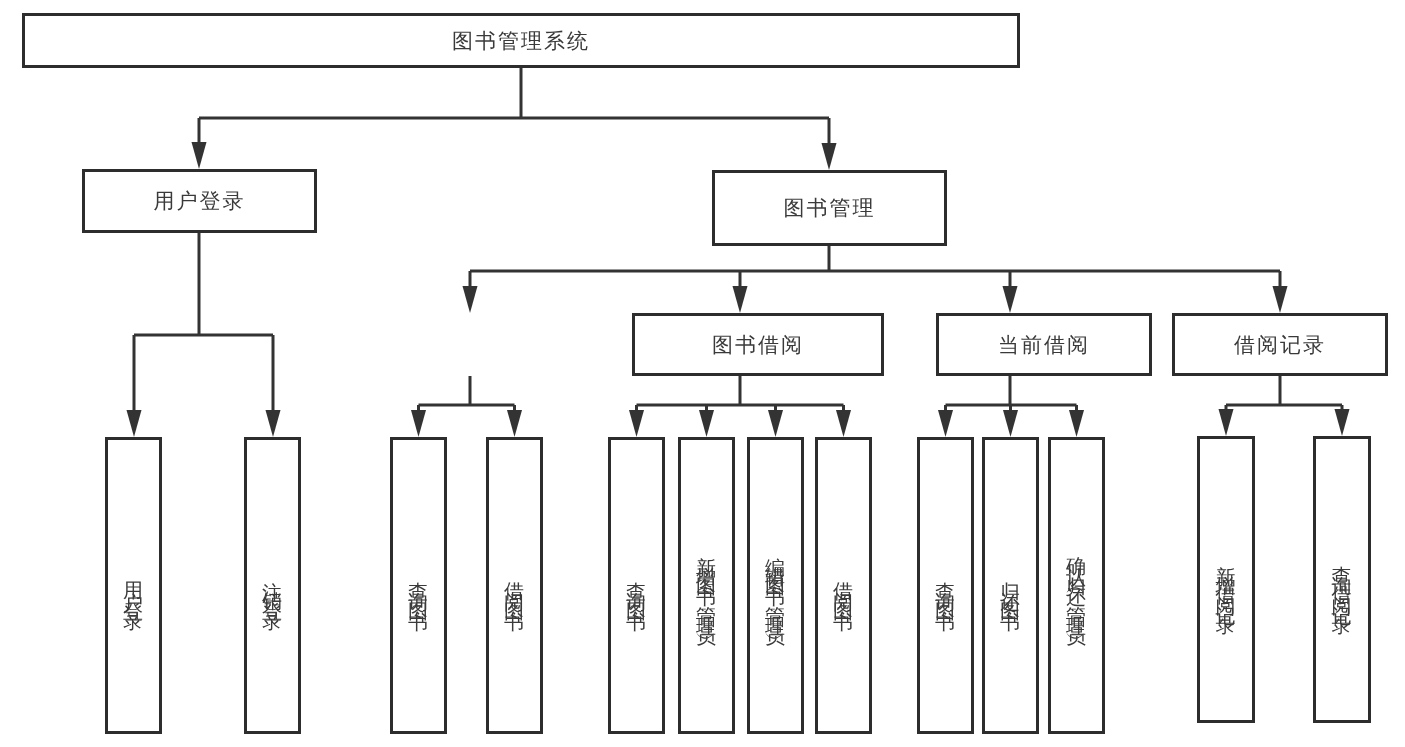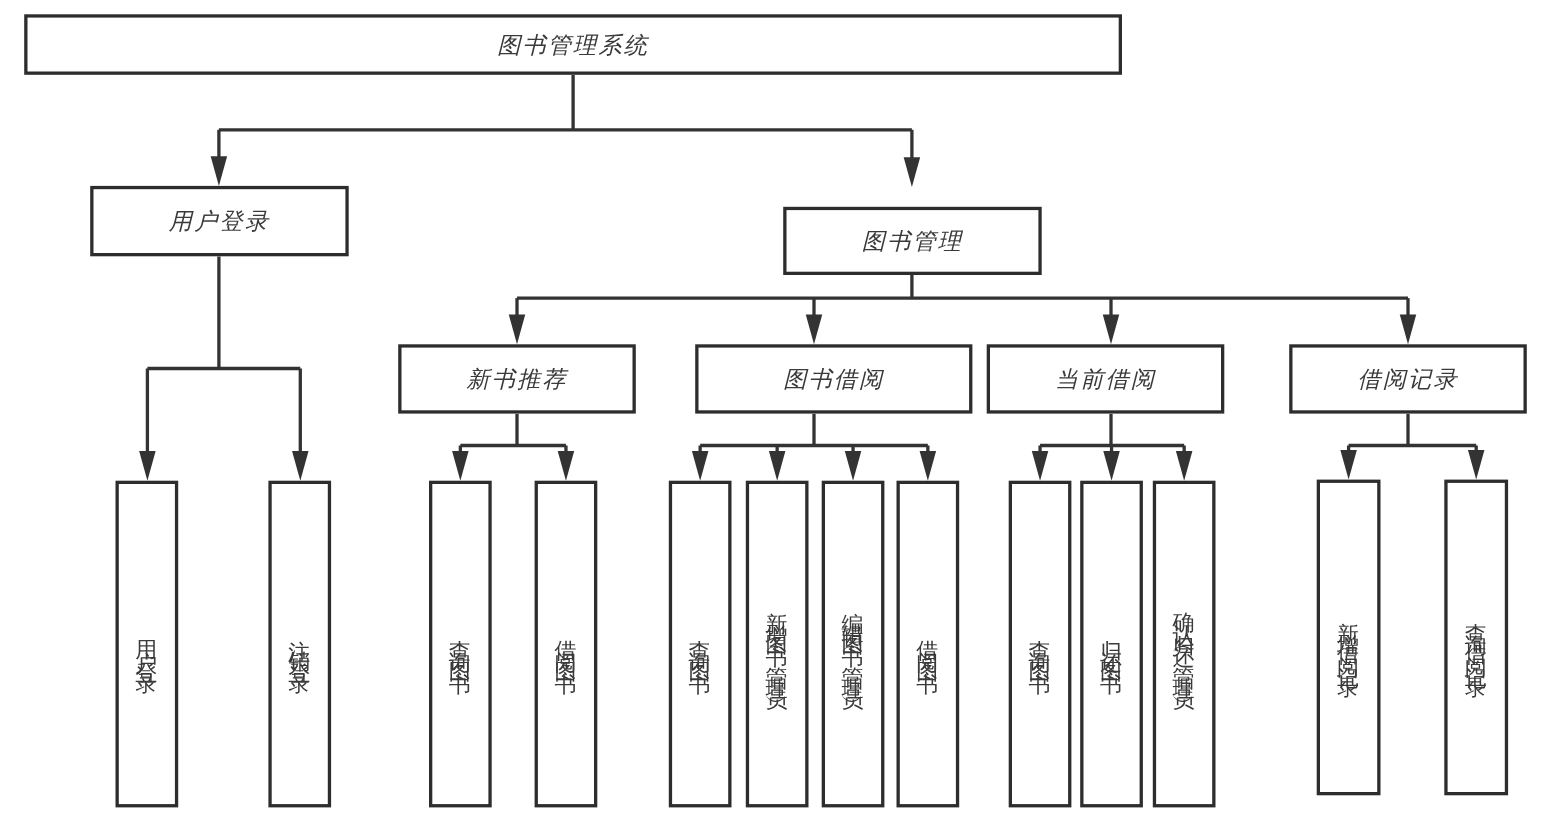--- a/index.html
+++ b/index.html
@@ -23,21 +23,20 @@
     border: 3px solid #2d2d2d;
     display: flex;
     align-items: center;
     justify-content: center;
     color: #3a3a3a;
   }
   .hbox {
     font-size: 21px;
     letter-spacing: 2px;
     white-space: nowrap;
-    font-style: italic;
   }
   .leaf {
     top: 437px;
     width: 57px;
     height: 297px;
   }
   .leaf > span {
     writing-mode: vertical-rl;
     text-orientation: mixed;
     letter-spacing: 10px;
@@ -129,25 +128,24 @@
       <polygon points="1003,410 1018,410 1010.5,437"></polygon>
       <polygon points="1069,410 1084,410 1076.5,437"></polygon>
       <polygon points="1218.5,409 1233.5,409 1226,436"></polygon>
       <polygon points="1334.5,409 1349.5,409 1342,436"></polygon>
     </g>
   </svg>
 
   <div class="node hbox" style="left:22px; top:13px; width:998px; height:55px;">图书管理系统</div>
 
   <div class="node hbox" style="left:82px; top:169px; width:235px; height:64px;">用户登录</div>
-  <div class="node hbox" style="left:712px; top:170px; width:235px; height:62px;margin-top:18px;">图书管理</div>
+  <div class="node hbox" style="left:712px; top:170px; width:235px; height:76px;">图书管理</div>
 
-  <div class="node hbox" style="left:362px; top:313px; width:216px; height:63px;">新书推荐</div>
   <div class="node hbox" style="left:632px; top:313px; width:252px; height:63px;">图书借阅</div>
-  <div class="node hbox" style="left:897px; top:313px; width:216px; height:63px;">当前借阅</div>
+  <div class="node hbox" style="left:936px; top:313px; width:216px; height:63px;">当前借阅</div>
   <div class="node hbox" style="left:1172px; top:313px; width:216px; height:63px;">借阅记录</div>
 
   <div class="node leaf" style="left:105px;">
     <span>用户登录</span>
   </div>
   <div class="node leaf" style="left:244px;">
     <span>注销登录</span>
   </div>
 
   <div class="node leaf" style="left:390px;">

